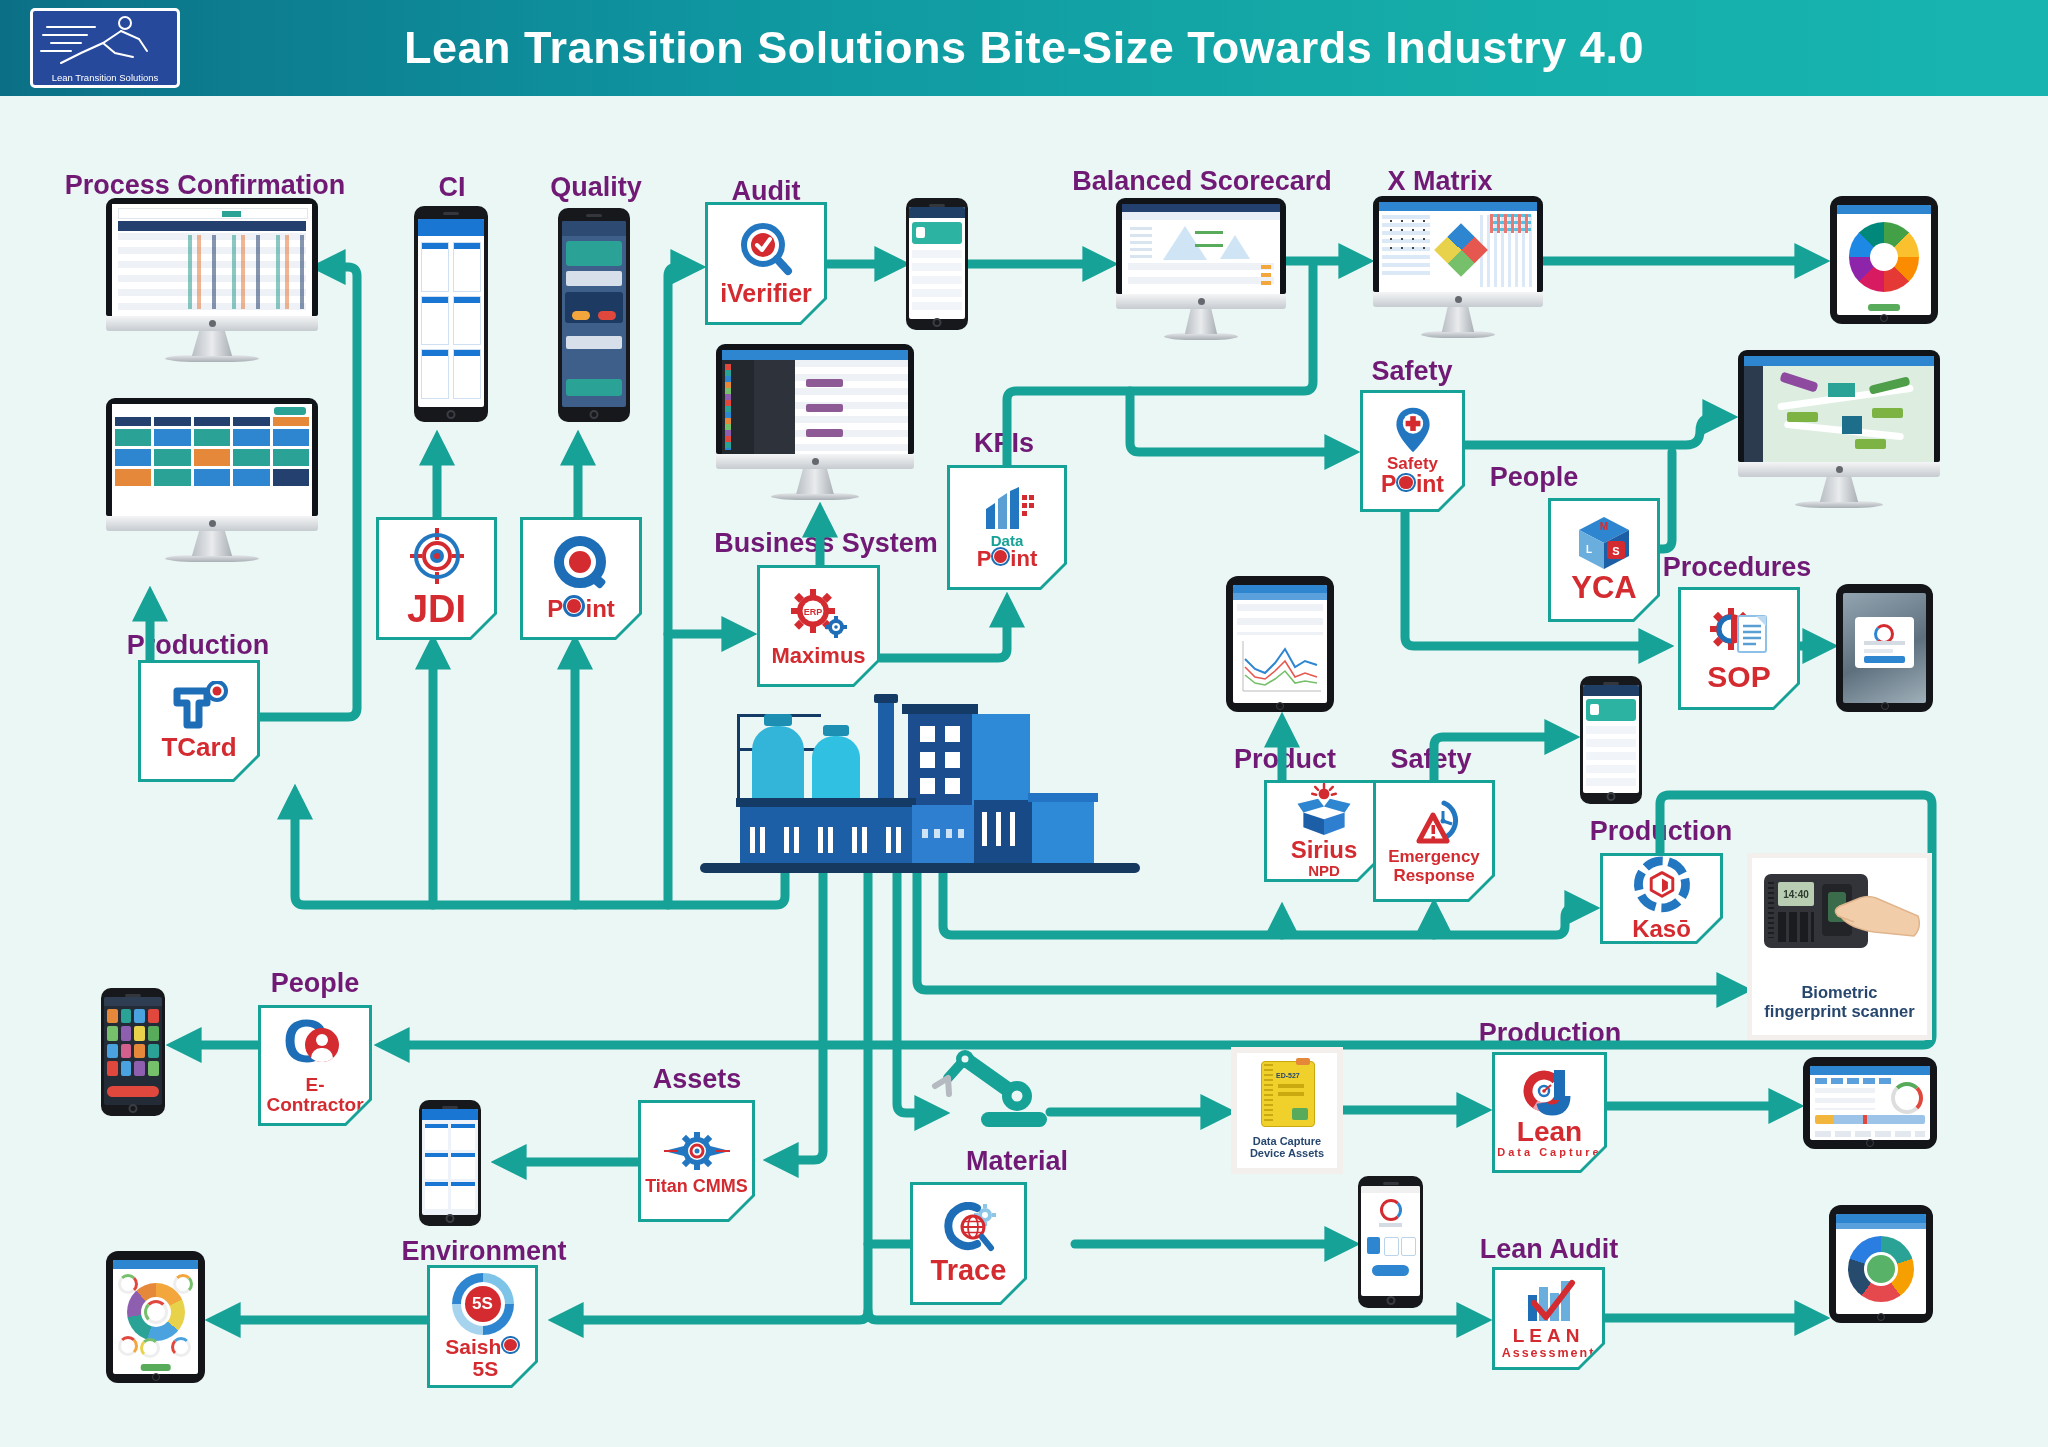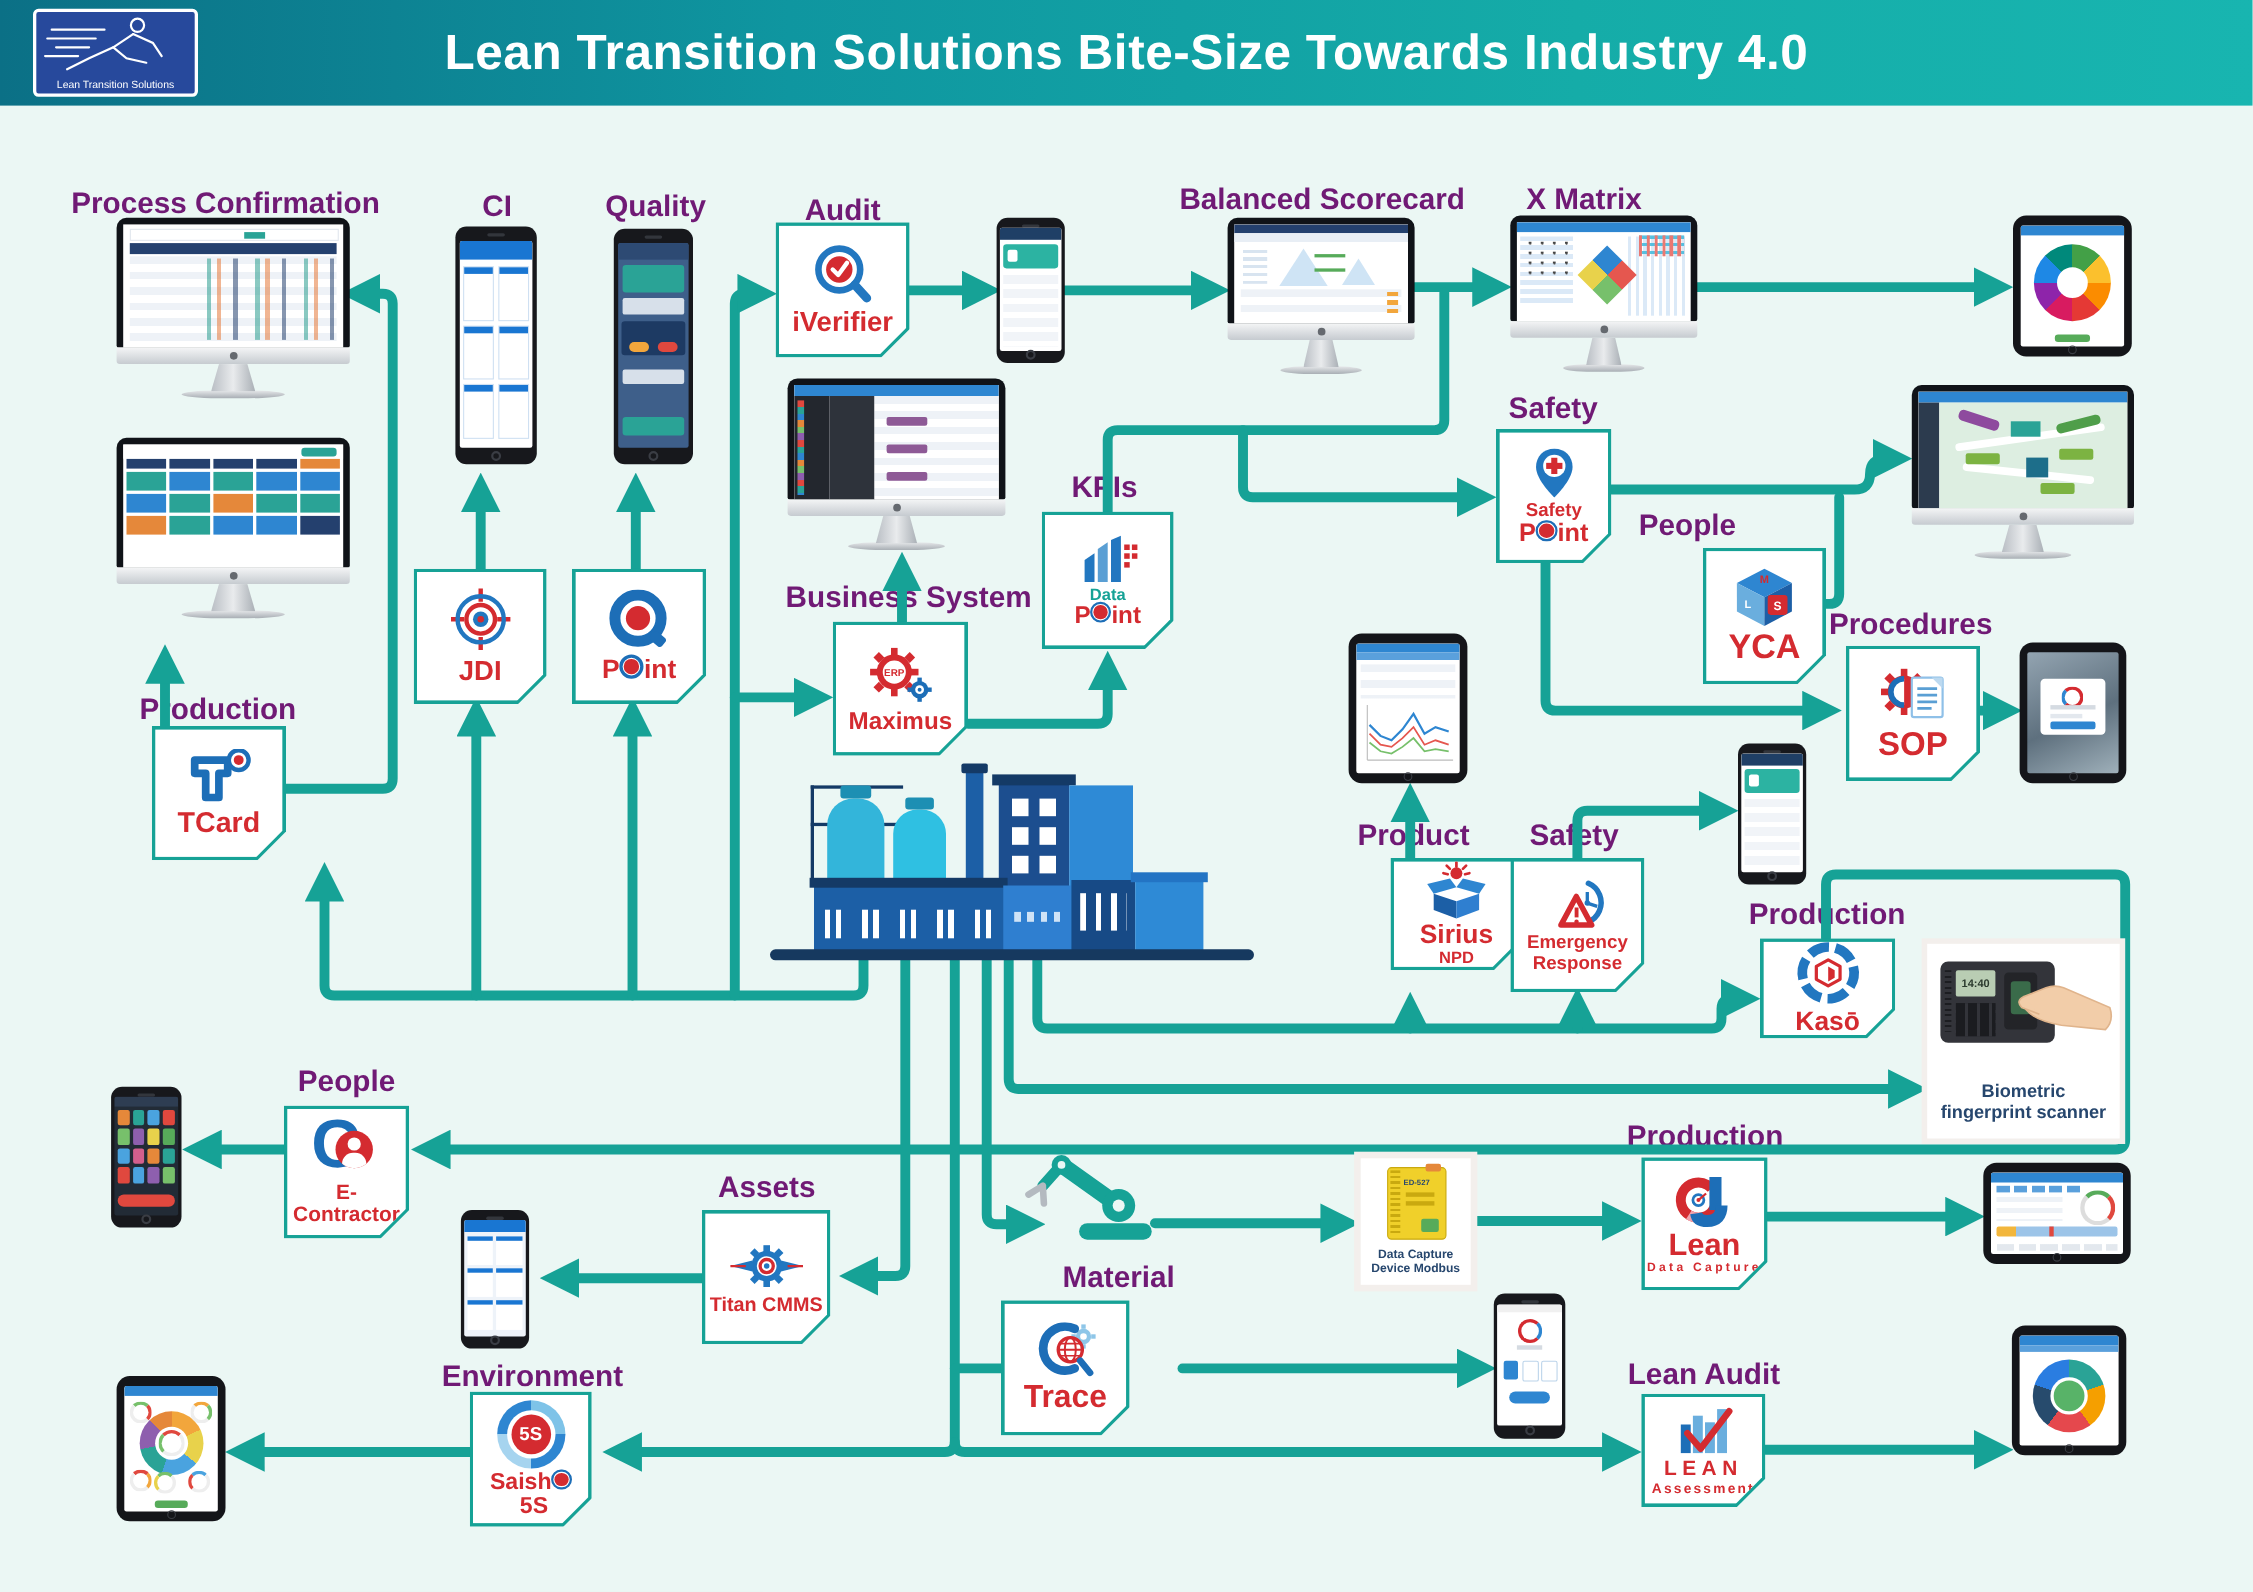--- a/index.html
+++ b/index.html
@@ -199,21 +199,21 @@
             <line x1="33" y1="1" x2="33" y2="13" stroke="#d42b30" stroke-width="4"></line>
         <line x1="33" y1="45" x2="33" y2="57" stroke="#d42b30" stroke-width="4"></line>
         <line x1="6" y1="29" x2="18" y2="29" stroke="#d42b30" stroke-width="4"></line>
         <line x1="48" y1="29" x2="60" y2="29" stroke="#d42b30" stroke-width="4"></line>
         <circle cx="33" cy="29" r="21" stroke="#2277c0" stroke-width="4" fill="none"></circle>
         <circle cx="33" cy="29" r="13" stroke="#d42b30" stroke-width="4" fill="none"></circle>
         <circle cx="33" cy="29" r="7" fill="#2277c0"></circle>
             <circle cx="33" cy="29" r="3" fill="#d42b30"></circle>
           </g>
       </svg>
-      <div class="brand" style="font-size:25px">JDI</div>
+      <div class="brand" style="font-size:38px">JDI</div>
     </div>
   </div>
 
   <div class="card" style="left:520px;top:517px;width:122px;height:123px">
     <div class="card-in">
       <svg width="60" height="58" viewBox="0 0 60 58">
         <circle cx="29" cy="26" r="21" stroke="#1d6eb7" stroke-width="10" fill="#fff"></circle>
         <circle cx="29" cy="26" r="11" fill="#d42b30"></circle>
         <rect x="40" y="40" width="14" height="10" rx="3" fill="#1d6eb7" transform="rotate(40 47 45)"></rect>
       </svg>
@@ -509,21 +509,21 @@
     <div class="abs" style="left:24px;top:8px;width:52px;height:64px;background:#f0d02a;border:1px solid #c9a90f;border-radius:4px">
       <div class="abs" style="left:2px;top:2px;width:9px;height:58px;background:repeating-linear-gradient(180deg,#c9a90f 0 2px,#f0d02a 2px 5px)"></div>
       <div class="abs" style="right:4px;top:-4px;width:14px;height:7px;background:#e5883a;border-radius:2px"></div>
       <div class="abs" style="left:14px;top:10px;font-size:7px;font-weight:bold;color:#27476e">ED-527</div>
       <div class="abs" style="left:16px;top:22px;width:26px;height:4px;background:#c9a90f"></div>
       <div class="abs" style="left:16px;top:30px;width:26px;height:4px;background:#c9a90f"></div>
       <div class="abs" style="left:30px;bottom:6px;width:16px;height:12px;background:#57ab5a;border-radius:2px"></div>
     </div>
     <div class="cap2" style="position:absolute;left:0;right:0;bottom:8px;font-size:11px">
       <div>Data Capture</div>
-      <div>Device Modbus</div>
+      <div>Device Assets</div>
     </div>
   </div>
 
   <div class="abs" style="left:1752px;top:858px;width:175px;height:177px;background:#fff;box-shadow:0 0 0 5px #f3efec;z-index:5">
     <div class="abs" style="left:12px;top:16px;width:104px;height:74px;background:#33343a;border-radius:7px">
       <div class="abs" style="left:4px;top:8px;width:6px;height:56px;background:repeating-linear-gradient(180deg,#1c1d21 0 2px,#33343a 2px 5px)"></div>
       <div class="abs" style="left:14px;top:8px;width:36px;height:24px;background:#b9cdb3;border-radius:2px;display:flex;align-items:center;justify-content:center;font-size:10px;font-weight:bold;color:#2c3b2e">14:40</div>
       <div class="abs" style="left:14px;top:38px;width:36px;height:30px;background:repeating-linear-gradient(90deg,#1b1c20 0 8px,#33343a 8px 11px),repeating-linear-gradient(180deg,#1b1c20 0 6px,#33343a 6px 9px)"></div>
       <div class="abs" style="left:58px;top:10px;width:30px;height:52px;background:#232428;border-radius:4px">
         <div class="abs" style="left:6px;top:8px;width:18px;height:30px;background:#3a6b4a;border-radius:3px"></div>

